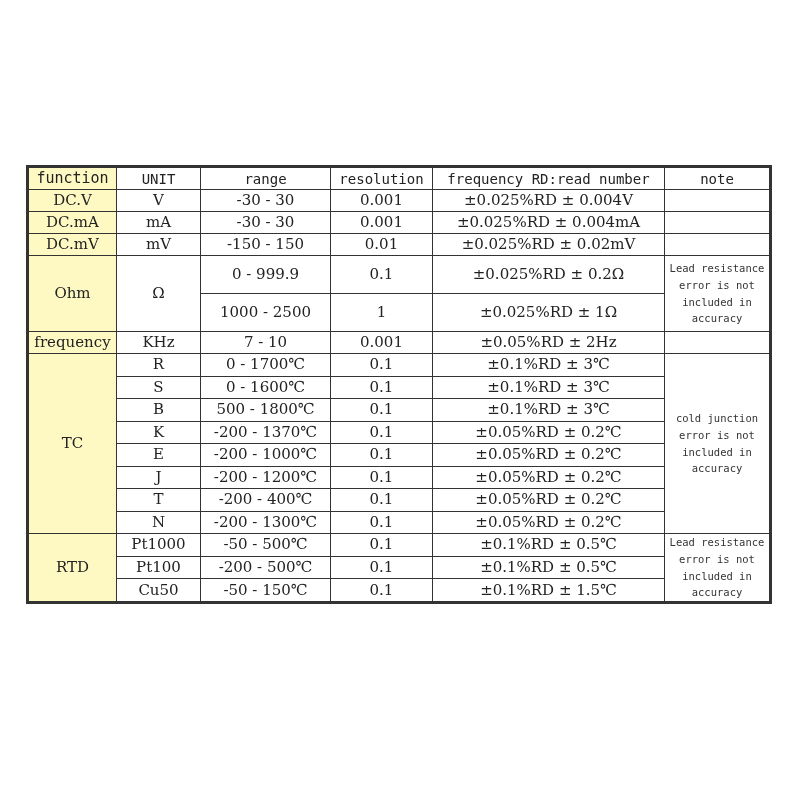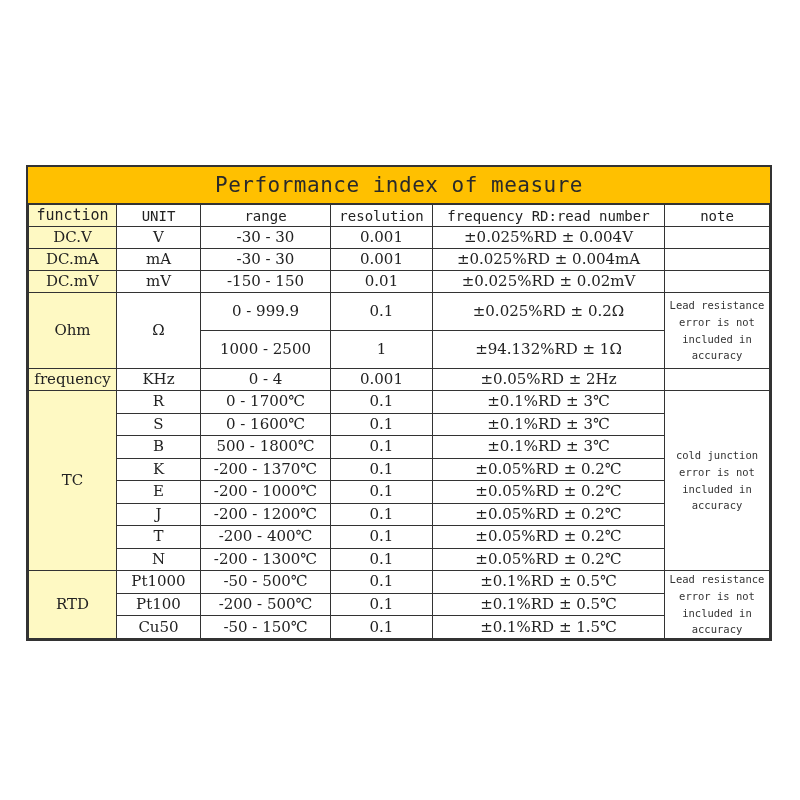--- a/index.html
+++ b/index.html
@@ -16,21 +16,20 @@
   td.note { font-family:"DejaVu Sans Mono","Liberation Mono",monospace; font-size:10.5px; line-height:1.6; white-space:normal; color:#333;margin-left:36px; }
   tr.r22 td { height:21px; }
   tr.ohm td { height:37px; }
   tr.tc td { height:21.5px; }
   tr.rtd td { height:21.3px; }
 </style>
 </head>
 <body>
 
 <div class="tbl">
-  <div class="title">Performance index of measure</div>
   <table>
     <colgroup>
       <col style="width:88px">
         <col style="width:84px">
         <col style="width:130px">
         <col style="width:102px">
         <col style="width:232px">
         <col>
     </colgroup>
     <tbody>
@@ -72,27 +71,27 @@
       <td class="fn" rowspan="2">Ohm</td>
       <td rowspan="2">Ω</td>
       <td>0 - 999.9</td>
       <td>0.1</td>
       <td>±0.025%RD ± 0.2Ω</td>
       <td class="note" rowspan="2">Lead resistance error is not included in accuracy</td>
     </tr>
     <tr class="ohm">
       <td>1000 - 2500</td>
       <td>1</td>
-      <td>±94.132%RD ± 1Ω</td>
+      <td>±0.025%RD ± 1Ω</td>
     </tr>
 
     <tr class="r22">
       <td class="fn">frequency</td>
       <td>KHz</td>
-      <td>0 - 4</td>
+      <td>7 - 10</td>
       <td>0.001</td>
       <td>±0.05%RD ± 2Hz</td>
       <td></td>
     </tr>
 
     <tr class="tc">
       <td class="fn" rowspan="8">TC</td>
       <td>R</td>
       <td>0 - 1700℃</td>
       <td>0.1</td>

